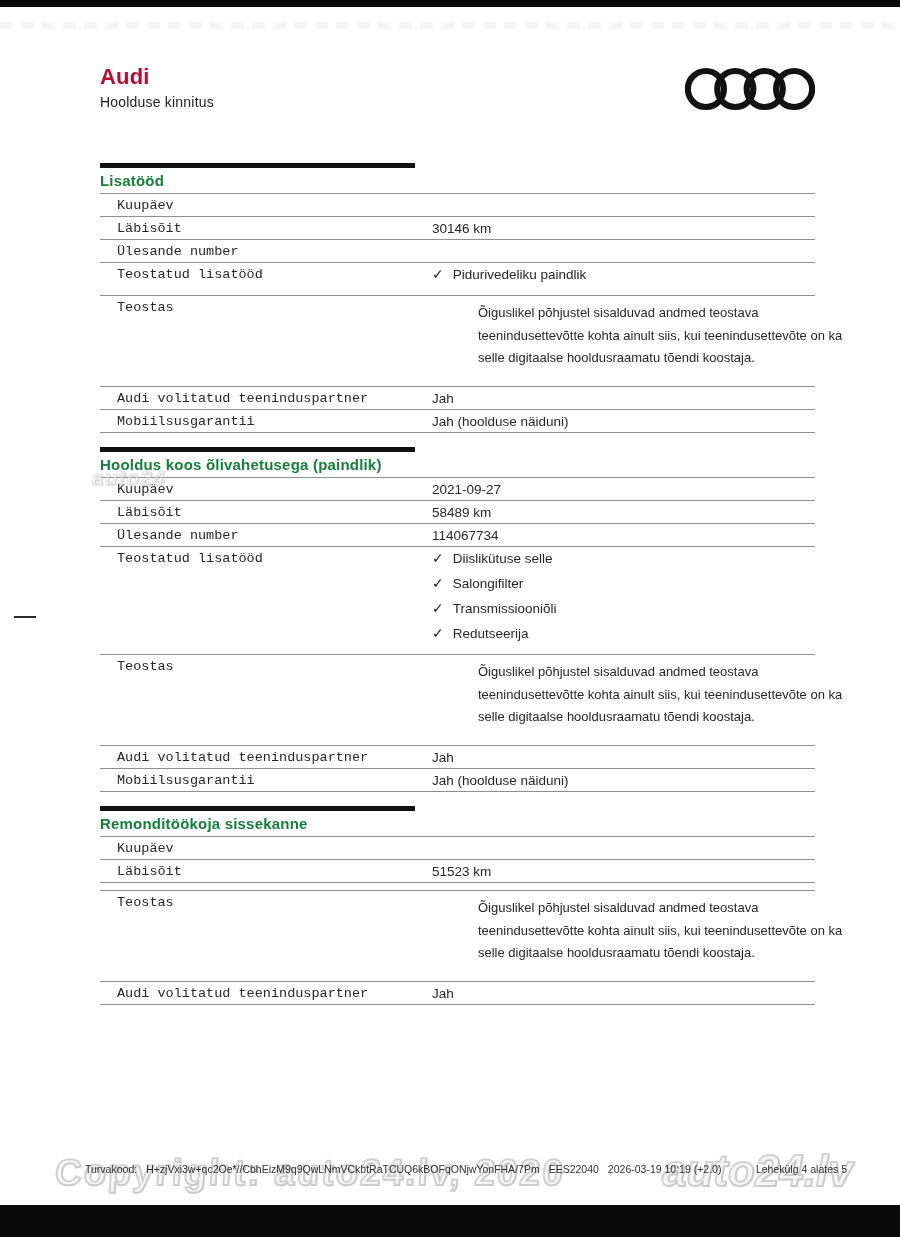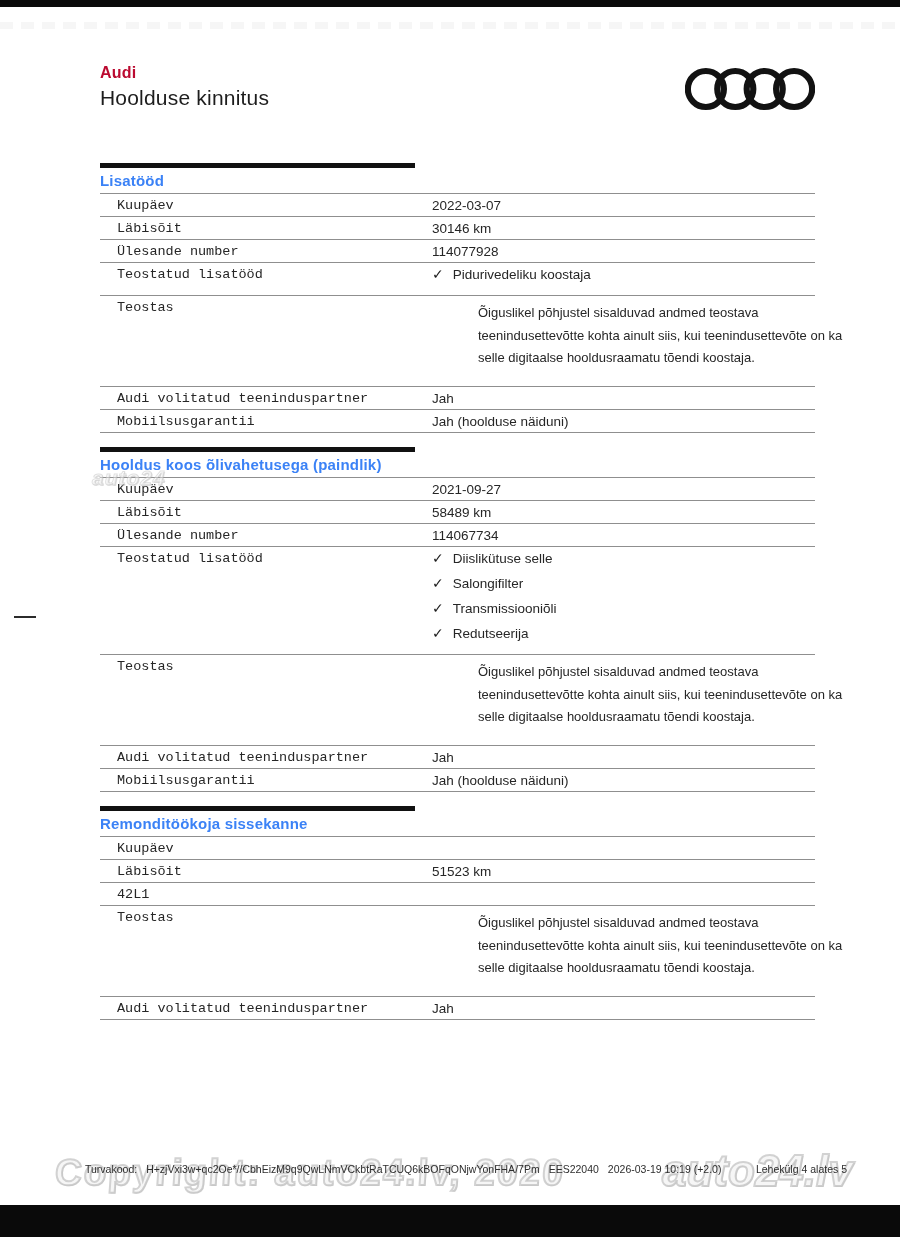--- a/index.html
+++ b/index.html
@@ -19,27 +19,27 @@
   }
   .screen-bar{position:absolute;left:0;width:900px;background:#0a0a0a;}
   .screen-bar.top{top:0;height:7px;}
   .screen-bar.bottom{top:1205px;height:32px;}
   .artifact-strip{
     position:absolute;top:22px;left:0;width:900px;height:7px;
     background:repeating-linear-gradient(90deg, rgba(0,0,0,0.035) 0 13px, transparent 13px 21px);
   }
   
   .doc-header{position:absolute;left:100px;top:64px;width:715px;}
-  .brand{font-size:16px;font-weight:700;color:var(--audi-red);letter-spacing:.2px;}
-  .doc-title{font-size:21px;font-weight:400;color:#1d1d1d;margin-top:4px;letter-spacing:.2px;}
+  .brand{font-size:22px;font-weight:700;color:var(--audi-red);letter-spacing:.2px;}
+  .doc-title{font-size:14px;font-weight:400;color:#1d1d1d;margin-top:4px;letter-spacing:.2px;}
   .rings{position:absolute;right:0;top:0;width:130px;height:50px;}
   
   .doc-section{position:absolute;left:100px;width:715px;}
   .sec-bar{width:315px;height:5px;background:var(--bar);}
-  .sec-title{margin:4px 0 4px;font-size:15px;font-weight:700;color:#3b82f6;letter-spacing:.2px;}
+  .sec-title{margin:4px 0 4px;font-size:15px;font-weight:700;color:#15803d;letter-spacing:.2px;}
   .sec-table{border-bottom:1px solid var(--border);}
   .row{display:flex;border-top:1px solid var(--border);padding:4px 0 3px;}
   .row-label{width:315px;padding-left:17px;font-size:13.5px;line-height:15px;flex:none;font-family:Liberation Mono, monospace;}
   .row-value{flex:1;font-size:13.5px;line-height:15px;padding-left:17px;}
   .legal{padding-top:2px;margin-bottom:13px;}
   .legal-line{font-size:13px;line-height:22.5px;white-space:nowrap;margin-left:46px;}
   .check-item{height:25px;font-size:13.5px;display:flex;align-items:flex-start;}
   .check-glyph{font-size:14px;margin-right:9px;color:#1b1b1b;}
   
   .fold-mark{position:absolute;left:14px;top:616px;width:22px;height:2px;background:#2b2b2b;}
@@ -83,36 +83,34 @@
     <circle cx="115" cy="24" r="19" stroke="#121212" stroke-width="6.5"></circle>
   </svg>
 </header>
 
 <section class="doc-section" style="top:163px">
   <div class="sec-bar"></div>
   <h2 class="sec-title">Lisatööd</h2>
   <div class="sec-table">
       <div class="row">
         <div class="row-label">Kuupäev</div>
-        <div class="row-value"><span>2022-03-07</span></div>
       </div>
       <div class="row">
         <div class="row-label">Läbisõit</div>
         <div class="row-value"><span>30146 km</span></div>
       </div>
       <div class="row">
         <div class="row-label">Ülesande number</div>
-        <div class="row-value"><span>114077928</span></div>
       </div>
       <div class="row">
         <div class="row-label">Teostatud lisatööd</div>
         <div class="row-value">
           <div class="check-item">
             <span class="check-glyph">✓</span>
-            <span>Pidurivedeliku koostaja</span>
+            <span>Pidurivedeliku paindlik</span>
           </div>
         </div>
       </div>
       <div class="row">
         <div class="row-label">Teostas</div>
         <div class="row-value">
           <div class="legal">
             <div class="legal-line">Õiguslikel põhjustel sisalduvad andmed teostava</div>
             <div class="legal-line">teenindusettevõtte kohta ainult siis, kui teenindusettevõte on ka</div>
             <div class="legal-line">selle digitaalse hooldusraamatu tõendi koostaja.</div>
@@ -193,21 +191,20 @@
   <h2 class="sec-title">Remonditöökoja sissekanne</h2>
   <div class="sec-table">
       <div class="row">
         <div class="row-label">Kuupäev</div>
       </div>
       <div class="row">
         <div class="row-label">Läbisõit</div>
         <div class="row-value"><span>51523 km</span></div>
       </div>
       <div class="row">
-        <div class="row-label">42L1</div>
         <div class="row-value"><span></span></div>
       </div>
       <div class="row">
         <div class="row-label">Teostas</div>
         <div class="row-value">
           <div class="legal">
             <div class="legal-line">Õiguslikel põhjustel sisalduvad andmed teostava</div>
             <div class="legal-line">teenindusettevõtte kohta ainult siis, kui teenindusettevõte on ka</div>
             <div class="legal-line">selle digitaalse hooldusraamatu tõendi koostaja.</div>
           </div>

